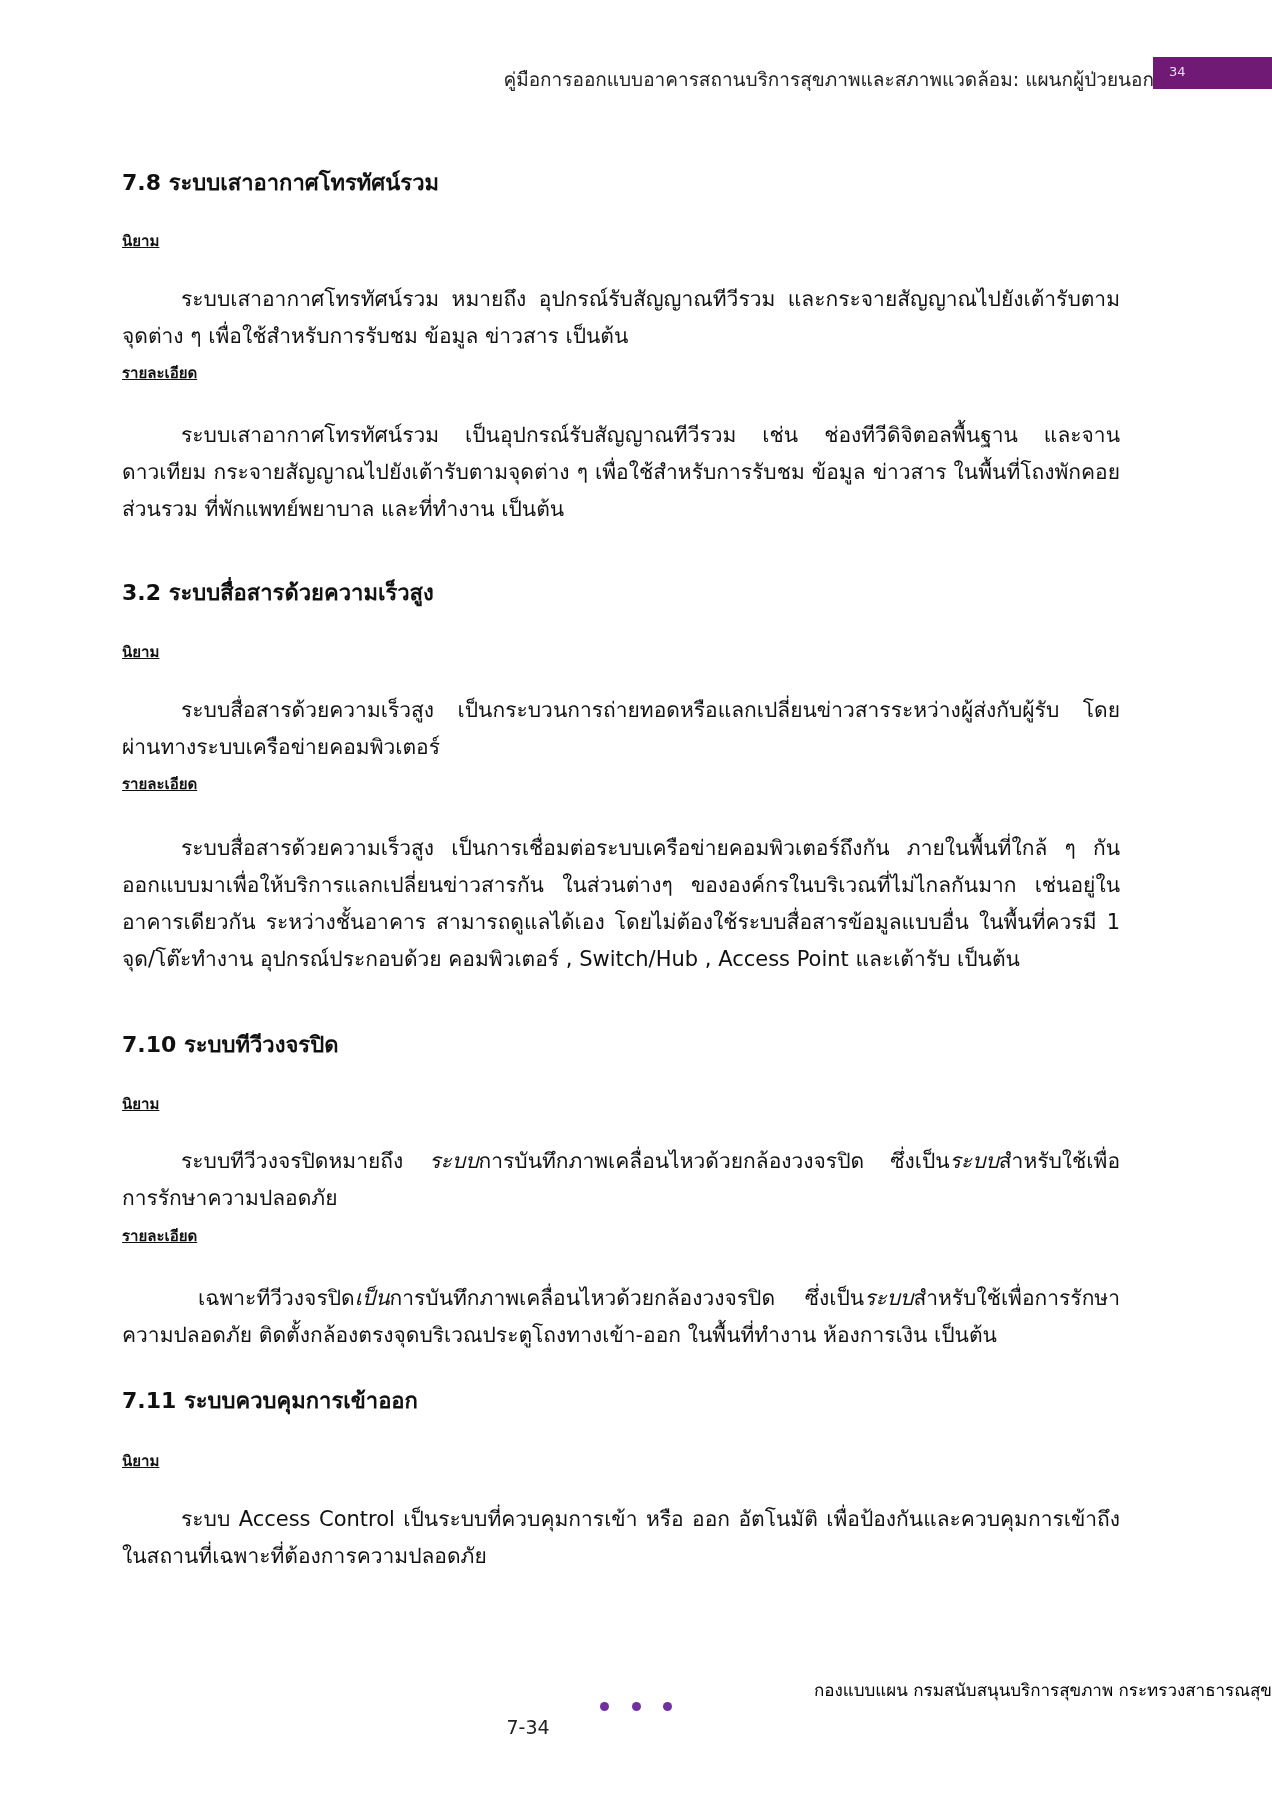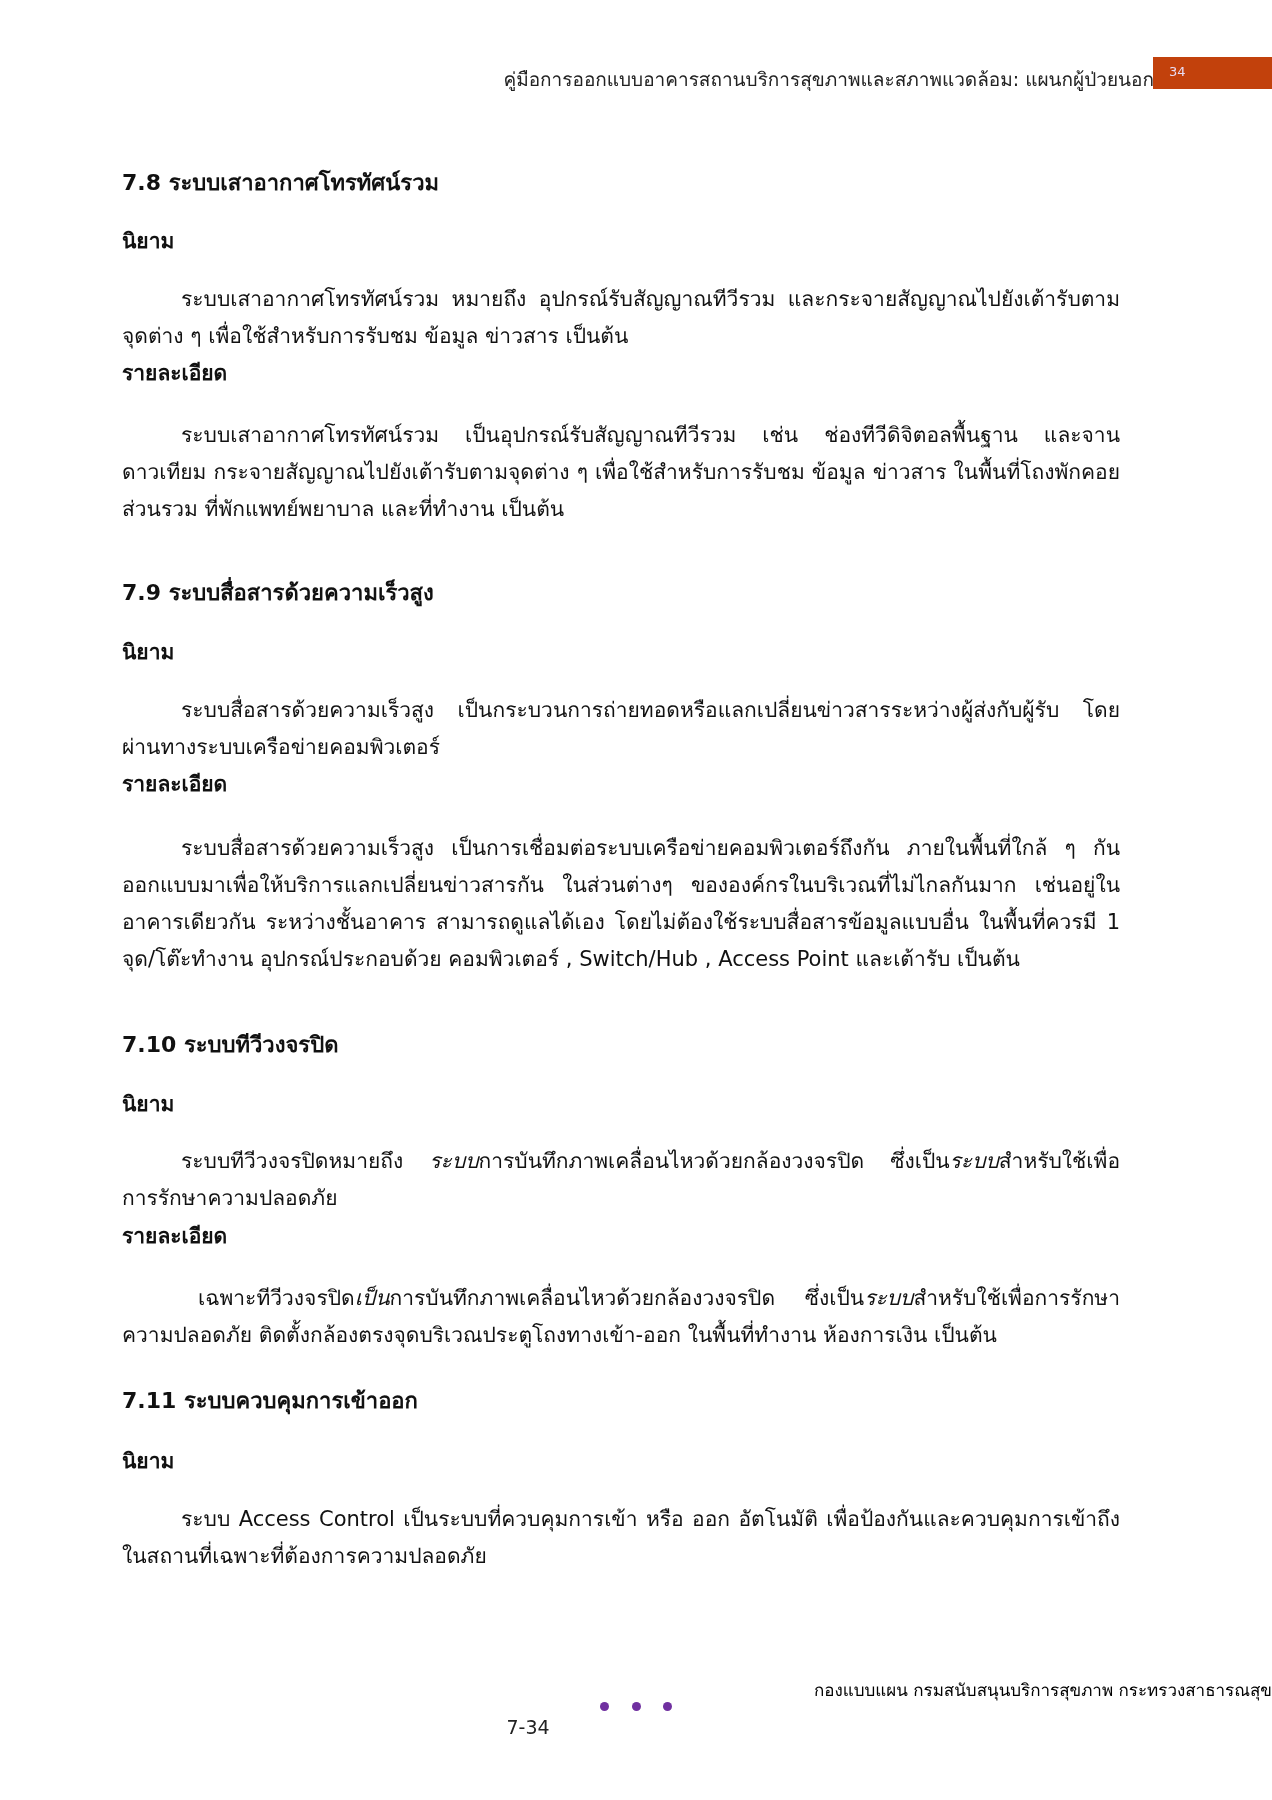--- a/index.html
+++ b/index.html
@@ -1,24 +1,24 @@
 <!DOCTYPE html>
 <html><head>
 <meta charset="utf-8">
 <style>
   html, body { margin: 0; padding: 0; background: #ffffff; }
   body { width: 1272px; height: 1800px; position: relative; overflow: hidden;
          font-family: "DejaVu Sans", "Liberation Sans", sans-serif; color: #111111; }
   .page { position: absolute; left: 0; top: 0; width: 1272px; height: 1800px; border-radius: 15px; }
   .running-header { position: absolute; right: 118px; top: 64px; font-size: 19px; color: #222; white-space: nowrap; }
-  .page-tab { position: absolute; left: 1153px; top: 57px; width: 119px; height: 32px; background: #c2410c; }
+  .page-tab { position: absolute; left: 1153px; top: 57px; width: 119px; height: 32px; background: #701a75; }
   .page-tab span { position: absolute; left: 16px; top: 7px; font-size: 13px; color: #e8dcf3; }
   .line { position: absolute; left: 122px; white-space: nowrap; font-size: 21px; line-height: 30px; }
   .h-section { font-weight: bold; font-size: 22px; }
-  .h-sub { font-weight: bold; font-size: 21px; }
+  .h-sub { font-weight: bold; font-size: 15px; text-decoration: underline; }
   .indent { left: 181px; }
   .justify { width: 998px; text-align: justify; text-align-last: justify; }
   .justify.indent { width: 939px; }
   em { font-style: italic; }
   .footer-text { position: absolute; left: 0; width: 1272px; text-align: right; top: 1676px; font-size: 17px; color: #000000; }
   .footer-dots { position: absolute; left: 600px; top: 1702px; width: 72px; height: 10px; display: flex; justify-content: space-between; }
   .footer-dots i { display: block; width: 9px; height: 9px; border-radius: 50%; background: #7030a0; }
   .footer-page { position: absolute; left: 0; width: 1056px; text-align: center; top: 1716px; font-size: 19px; color: #222; }
 </style>
 </head>
@@ -33,21 +33,21 @@
 
   <div class="line h-section" style="top:168px">7.8 ระบบเสาอากาศโทรทัศน์รวม</div>
   <div class="line h-sub" style="top:226px">นิยาม</div>
   <div class="line indent justify" style="top:284px">ระบบเสาอากาศโทรทัศน์รวม หมายถึง อุปกรณ์รับสัญญาณทีวีรวม  และกระจายสัญญาณไปยังเต้ารับตาม</div>
   <div class="line" style="top:321px">จุดต่าง ๆ เพื่อใช้สำหรับการรับชม ข้อมูล ข่าวสาร เป็นต้น</div>
   <div class="line h-sub" style="top:358px">รายละเอียด</div>
   <div class="line indent justify" style="top:420px">ระบบเสาอากาศโทรทัศน์รวม เป็นอุปกรณ์รับสัญญาณทีวีรวม เช่น ช่องทีวีดิจิตอลพื้นฐาน         และจาน</div>
   <div class="line justify" style="top:457px">ดาวเทียม กระจายสัญญาณไปยังเต้ารับตามจุดต่าง ๆ เพื่อใช้สำหรับการรับชม ข้อมูล ข่าวสาร ในพื้นที่โถงพักคอย</div>
   <div class="line" style="top:494px">ส่วนรวม ที่พักแพทย์พยาบาล และที่ทำงาน เป็นต้น</div>
 
-  <div class="line h-section" style="top:578px">7.9 ระบบสื่อสารด้วยความเร็วสูง</div>
+  <div class="line h-section" style="top:578px">3.2 ระบบสื่อสารด้วยความเร็วสูง</div>
   <div class="line h-sub" style="top:637px">นิยาม</div>
   <div class="line indent justify" style="top:695px">ระบบสื่อสารด้วยความเร็วสูง เป็นกระบวนการถ่ายทอดหรือแลกเปลี่ยนข่าวสารระหว่างผู้ส่งกับผู้รับ โดย</div>
   <div class="line" style="top:732px">ผ่านทางระบบเครือข่ายคอมพิวเตอร์</div>
   <div class="line h-sub" style="top:769px">รายละเอียด</div>
   <div class="line indent justify" style="top:833px">ระบบสื่อสารด้วยความเร็วสูง เป็นการเชื่อมต่อระบบเครือข่ายคอมพิวเตอร์ถึงกัน ภายในพื้นที่ใกล้ ๆ กัน</div>
   <div class="line justify" style="top:870px">ออกแบบมาเพื่อให้บริการแลกเปลี่ยนข่าวสารกัน ในส่วนต่างๆ ขององค์กรในบริเวณที่ไม่ไกลกันมาก เช่นอยู่ใน</div>
   <div class="line justify" style="top:907px">อาคารเดียวกัน ระหว่างชั้นอาคาร สามารถดูแลได้เอง โดยไม่ต้องใช้ระบบสื่อสารข้อมูลแบบอื่น ในพื้นที่ควรมี 1</div>
   <div class="line" style="top:944px">จุด/โต๊ะทำงาน อุปกรณ์ประกอบด้วย คอมพิวเตอร์ , Switch/Hub , Access Point และเต้ารับ เป็นต้น</div>
 
   <div class="line h-section" style="top:1030px">7.10 ระบบทีวีวงจรปิด</div>

